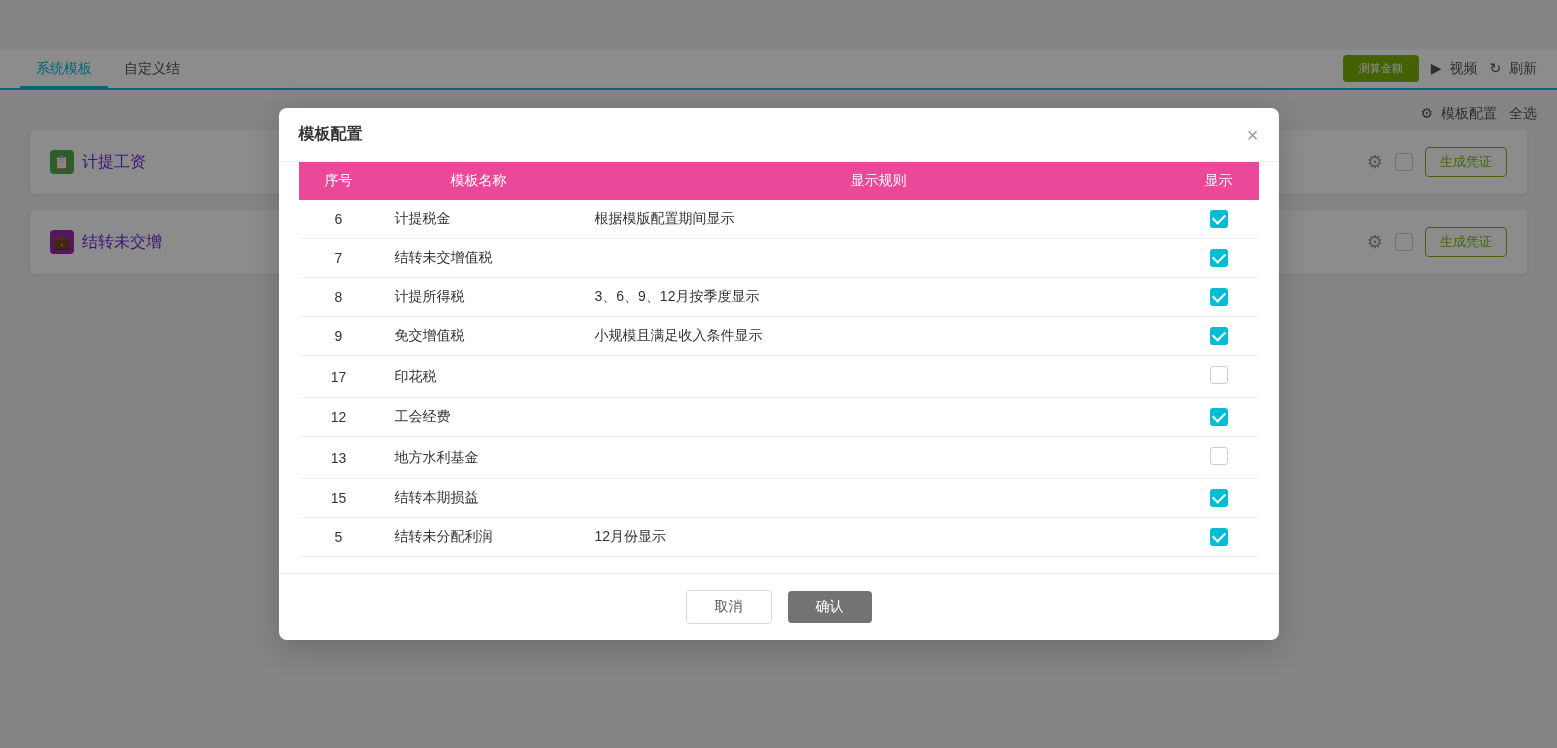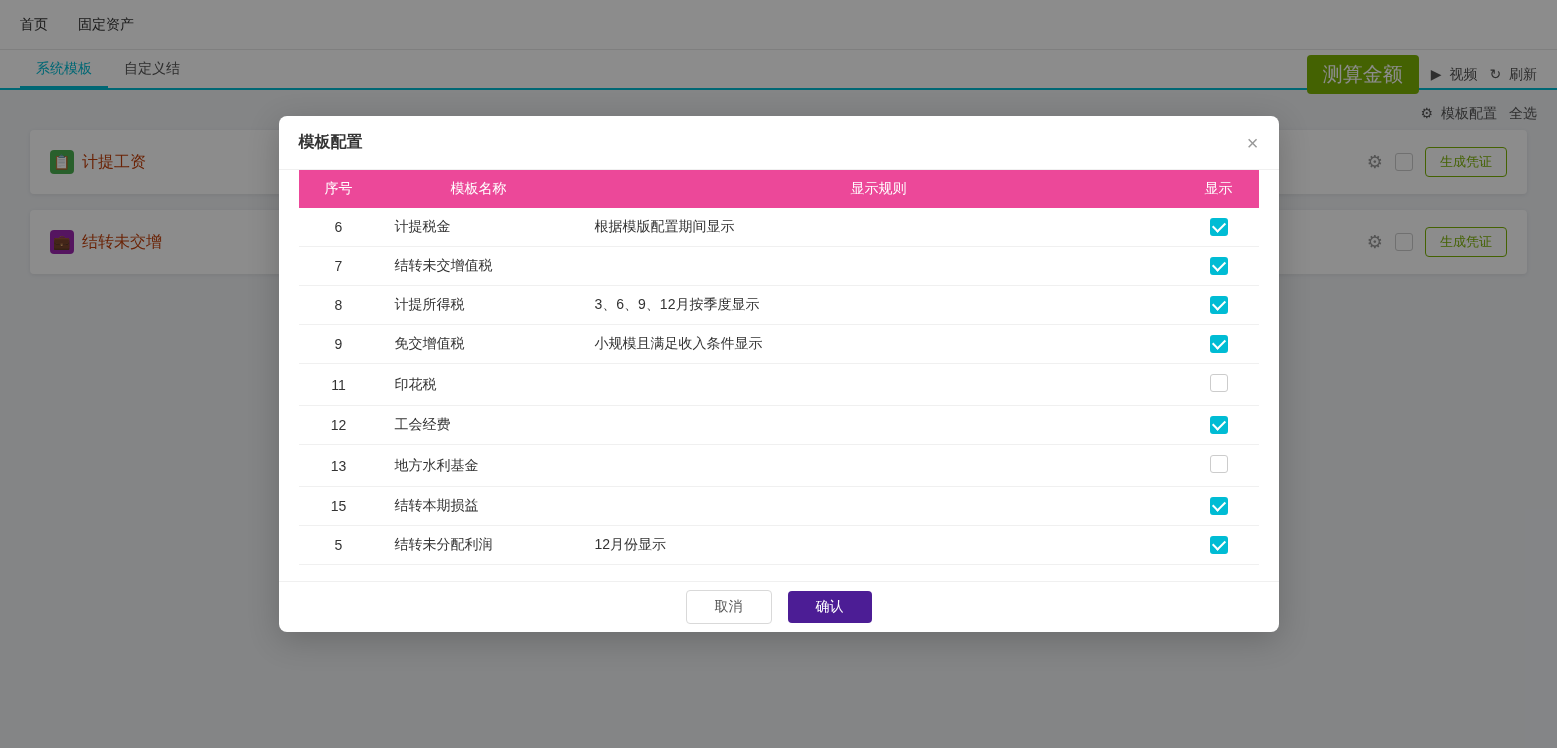--- a/index.html
+++ b/index.html
@@ -67,21 +67,21 @@
       display: flex;
       align-items: center;
       gap: 12px;
     }
     .btn-calc {
       background: #7cb305;
       color: #fff;
       border: none;
       border-radius: 4px;
       padding: 6px 16px;
-      font-size: 20px;
+      font-size: 11px;
       cursor: pointer;
     }
     .btn-video {
       color: #555;
       cursor: pointer;
       font-size: 14px;
     }
     .btn-refresh {
       color: #555;
       cursor: pointer;
@@ -140,21 +140,21 @@
       border-radius: 4px;
       display: flex;
       align-items: center;
       justify-content: center;
       font-size: 12px;
       color: #fff;
     }
 
     .card-title {
       font-size: 16px;
-      color: #c2410c;
+      color: #6d28d9;
     }
 
     .card-amount {
       font-size: 28px;
       font-weight: bold;
       color: #333;
     }
 
     .card-right {
       display: flex;
@@ -297,41 +297,41 @@
       background: #fff;
       border-radius: 3px;
       display: inline-flex;
       align-items: center;
       justify-content: center;
       cursor: pointer;
     }
 
     
     .dialog-footer {
-      padding: 8px 20px;
+      padding: 16px 20px;
       display: flex;
       align-items: center;
       justify-content: center;
       gap: 16px;
       border-top: 1px solid #f0f0f0;
     }
 
     .btn-cancel {
       border: 1px solid #d9d9d9;
       background: #fff;
       color: #555;
       border-radius: 4px;
       padding: 7px 28px;
       font-size: 14px;
       cursor: pointer;
     }
 
     .btn-confirm {
       border: none;
-      background: #4c1d95;
+      background: #737373;
       color: #fff;
       border-radius: 4px;
       padding: 7px 28px;
       font-size: 14px;
       cursor: pointer;
     }
 
     
     .dialog-body::-webkit-scrollbar {
       width: 6px;
@@ -339,24 +339,20 @@
     .dialog-body::-webkit-scrollbar-thumb {
       background: #ccc;
       border-radius: 3px;
     }
   </style>
 </head>
 <body>
 
 <div class="bg-page">
 
-  <div class="top-nav">
-    <span class="nav-item">首页</span>
-    <span class="nav-item">固定资产</span>
-  </div>
 
   <div class="tab-bar" style="margin-top:0; position:absolute; top:50px; left:0; right:0;">
     <span class="tab-item active">系统模板</span>
     <span class="tab-item">自定义结</span>
   </div>
 
   <div class="right-toolbar">
     <button class="btn-calc">测算金额</button>
     <span class="btn-video">
       <span style="margin-right:4px;">▶</span>
@@ -451,21 +447,21 @@
               <td>3、6、9、12月按季度显示</td>
               <td style="text-align: center;"><div class="cb-checked" style="margin: 0px auto;"></div></td>
             </tr>
             <tr>
               <td>9</td>
               <td>免交增值税</td>
               <td>小规模且满足收入条件显示</td>
               <td style="text-align: center;"><div class="cb-checked" style="margin: 0px auto;"></div></td>
             </tr>
             <tr>
-              <td>11</td>
+              <td>17</td>
               <td>印花税</td>
               <td></td>
               <td style="text-align: center;"><div class="cb-unchecked" style="margin: 0px auto;"></div></td>
             </tr>
             <tr>
               <td>12</td>
               <td>工会经费</td>
               <td></td>
               <td style="text-align: center;"><div class="cb-checked" style="margin: 0px auto;"></div></td>
             </tr>

